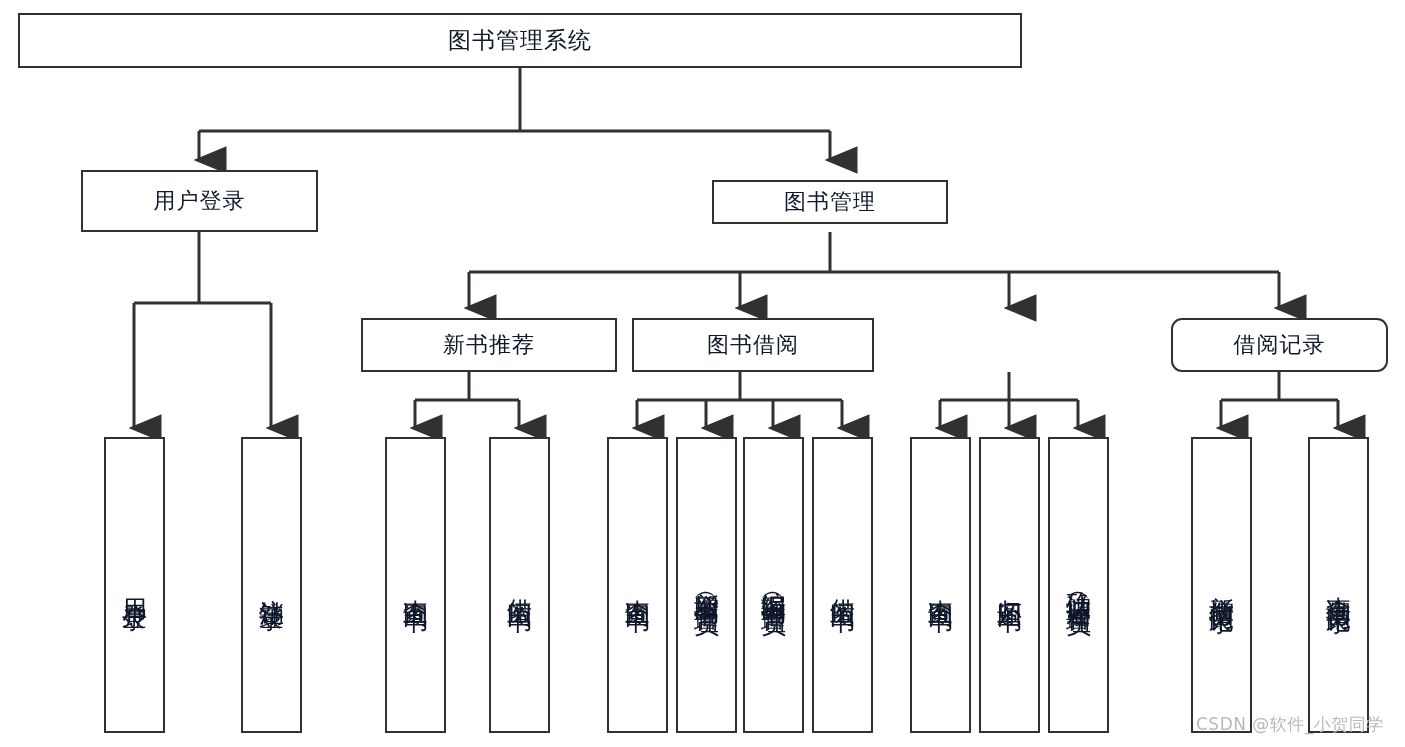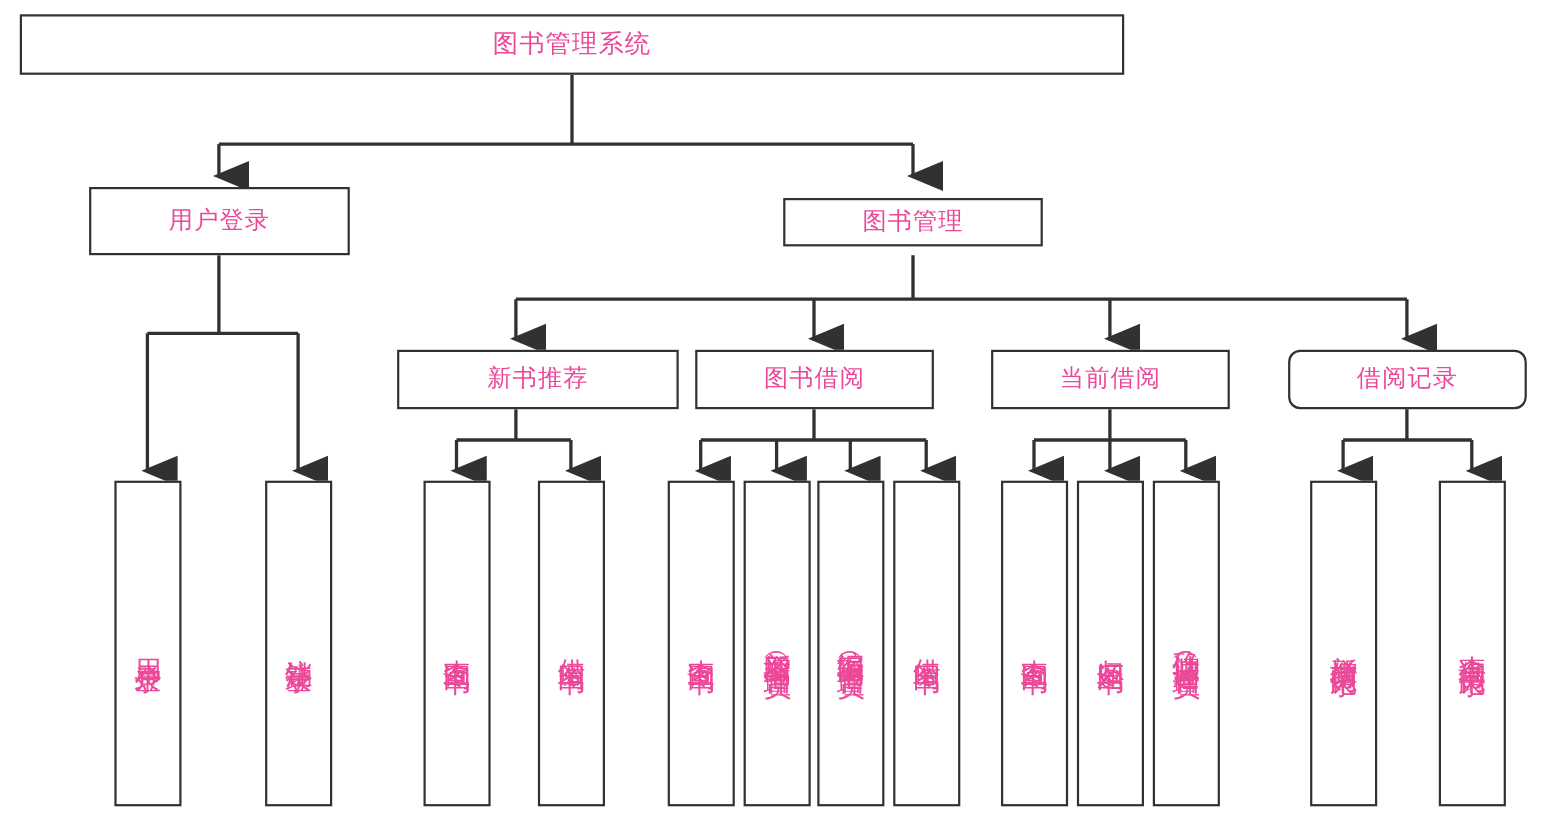--- a/index.html
+++ b/index.html
@@ -29,21 +29,21 @@
     background:#ffffff;
     border:2.5px solid #33312f;
     display:flex;
     align-items:center;
     justify-content:center;
     z-index:2;
   }
   .node .label{
     font-size:22px;
     line-height:1.25;
-    color:#ec4899;
+    color:#0f172a;
     letter-spacing:1px;
     text-align:center;
     white-space:nowrap;
   }
   
   .node.root .label{ font-size:23px; }
   
   .node.leaf{
     align-items:center;
     justify-content:center;
@@ -134,27 +134,24 @@
   </div>
 
   <div class="node" style="left:712px; top:180px; width:236px; height:44px;">
     <span class="label">图书管理</span>
   </div>
 
   <div class="node" style="left:361px; top:318px; width:256px; height:54px;">
     <span class="label">新书推荐</span>
   </div>
 
-  <div class="node" style="left:632px; top:318px; width:217px; height:54px;">
+  <div class="node" style="left:632px; top:318px; width:242px; height:54px;">
     <span class="label">图书借阅</span>
   </div>
 
-  <div class="node" style="left:901px; top:318px; width:217px; height:54px;">
-    <span class="label">当前借阅</span>
-  </div>
 
   <div class="node" style="left:1171px; top:318px; width:217px; height:54px;border-radius:11px;">
     <span class="label">借阅记录</span>
   </div>
 
   <div class="node leaf" style="left:104px; top:437px; width:61px; height:296px;">
     <span class="label">用户登录</span>
   </div>
 
   <div class="node leaf" style="left:241px; top:437px; width:61px; height:296px;">
@@ -198,14 +195,15 @@
   </div>
 
   <div class="node leaf" style="left:1191px; top:437px; width:61px; height:296px;">
     <span class="label">新增借阅记录</span>
   </div>
 
   <div class="node leaf" style="left:1308px; top:437px; width:61px; height:296px;">
     <span class="label">查询借阅记录</span>
   </div>
 
+  <div class="watermark">CSDN @软件_小贺同学</div>
 
 </div>
 
 </body></html>

